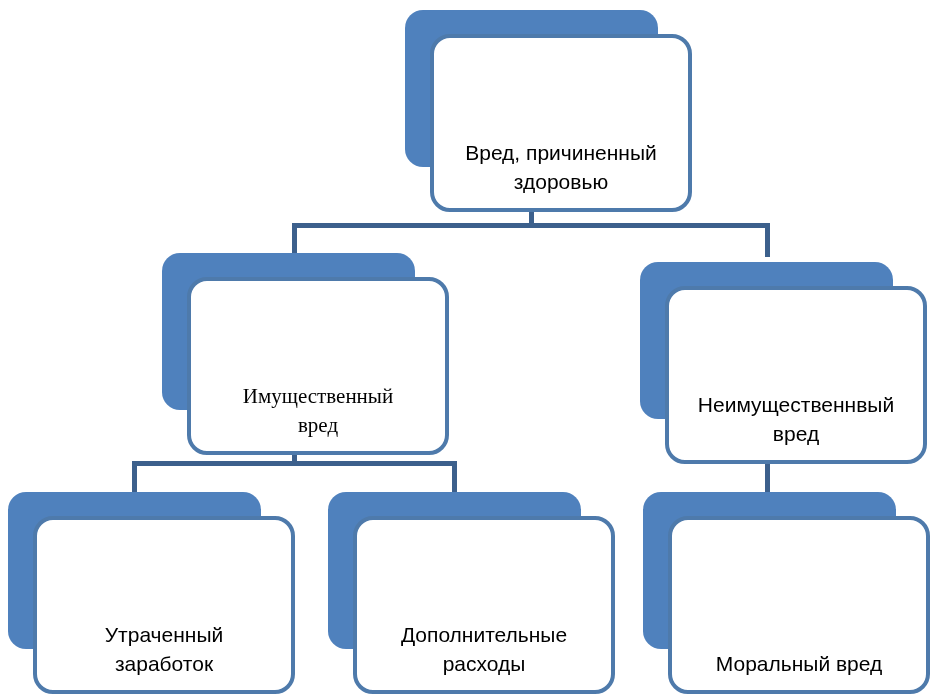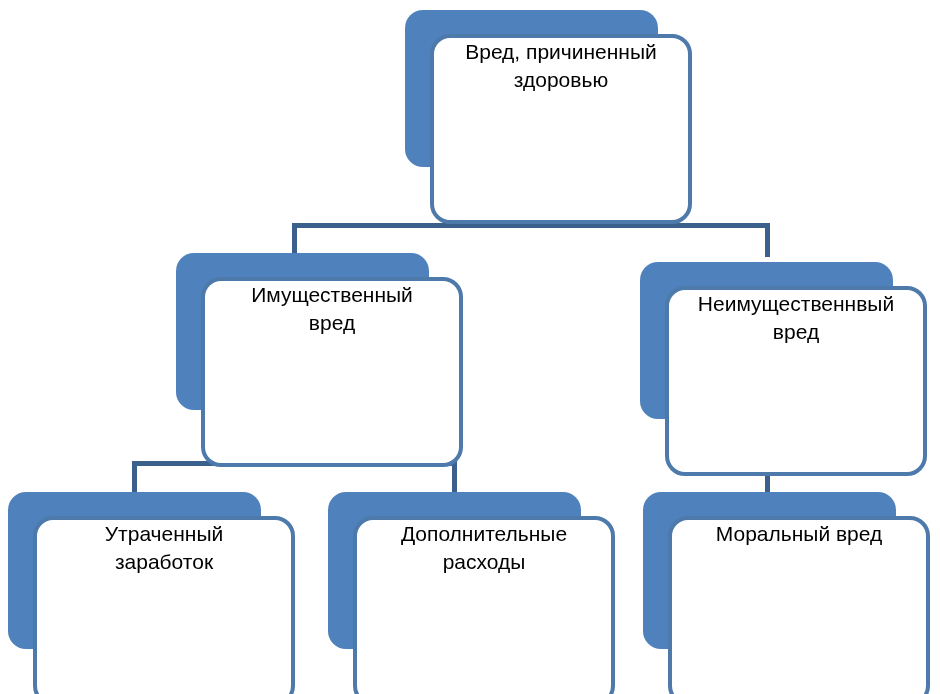--- a/index.html
+++ b/index.html
@@ -38,35 +38,35 @@
   }
   .node .card {
     position: absolute;
     left: 25px; top: 24px;
     width: 254px;
     height: 158px;
     background: var(--card-fill, #ffffff);
     border: 4px solid var(--card-border, #4e7aab);
     border-radius: 20px;
     display: flex;
-    align-items: flex-start;
+    align-items: flex-end;
     justify-content: center;
-    padding-bottom: 24px;
+    padding-bottom: 12px;
     box-sizing: content-box;
   }
   .node .label {
     font-size: 21px;
     line-height: 1.35;
     color: var(--text, #000000);
     text-align: center;
     white-space: pre-line;
   }
   
   #node-root        { left: 405px; top: 10px;  }
-  #node-property    { left: 176px; top: 253px; }
+  #node-property    { left: 162px; top: 253px; font-family: Liberation Serif, serif; }
   #node-nonproperty { left: 640px; top: 262px; }
   #node-lost        { left: 8px;   top: 492px; }
   #node-additional  { left: 328px; top: 492px; }
   #node-moral       { left: 643px; top: 492px; text-decoration: underline; }
   
   #c-root-stub      { left: 529px; top: 190px; height: 38px; }
   #c-root-h         { left: 292px; top: 223px; width: 478px; }
   #c-root-left-v    { left: 292px; top: 223px; height: 34px; }
   #c-root-right-v   { left: 765px; top: 223px; height: 34px; }
   #c-prop-stub      { left: 292px; top: 434px; height: 32px; }

